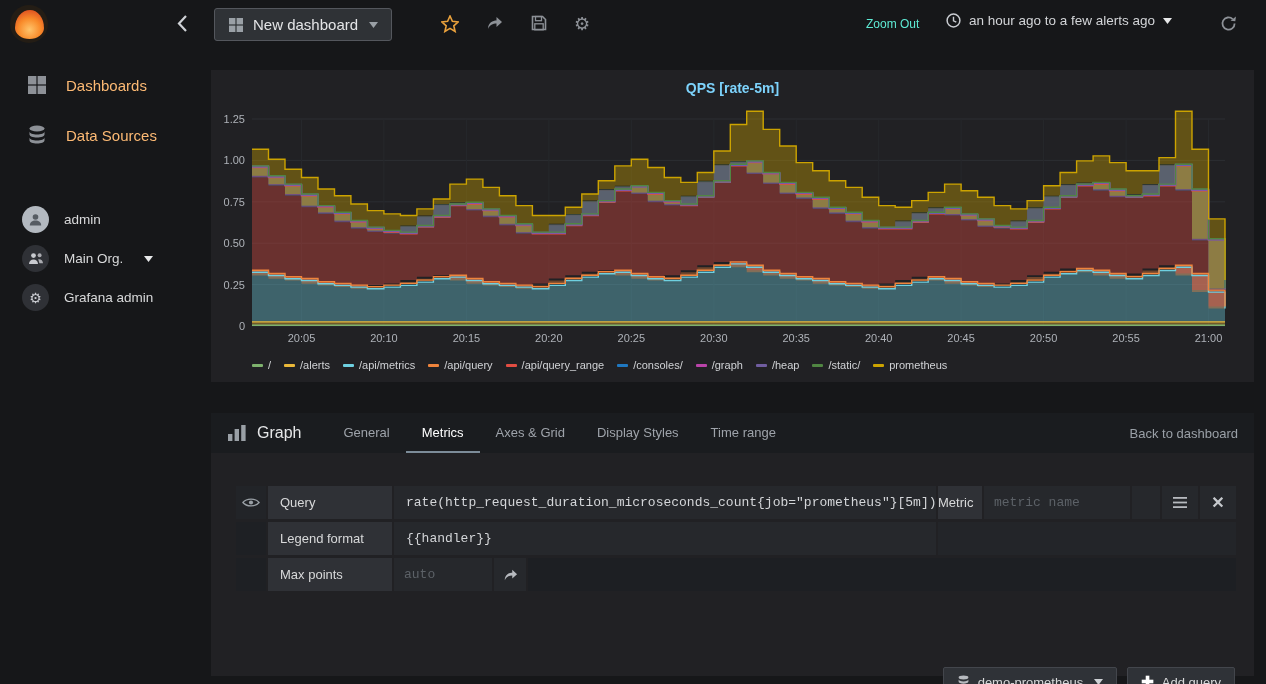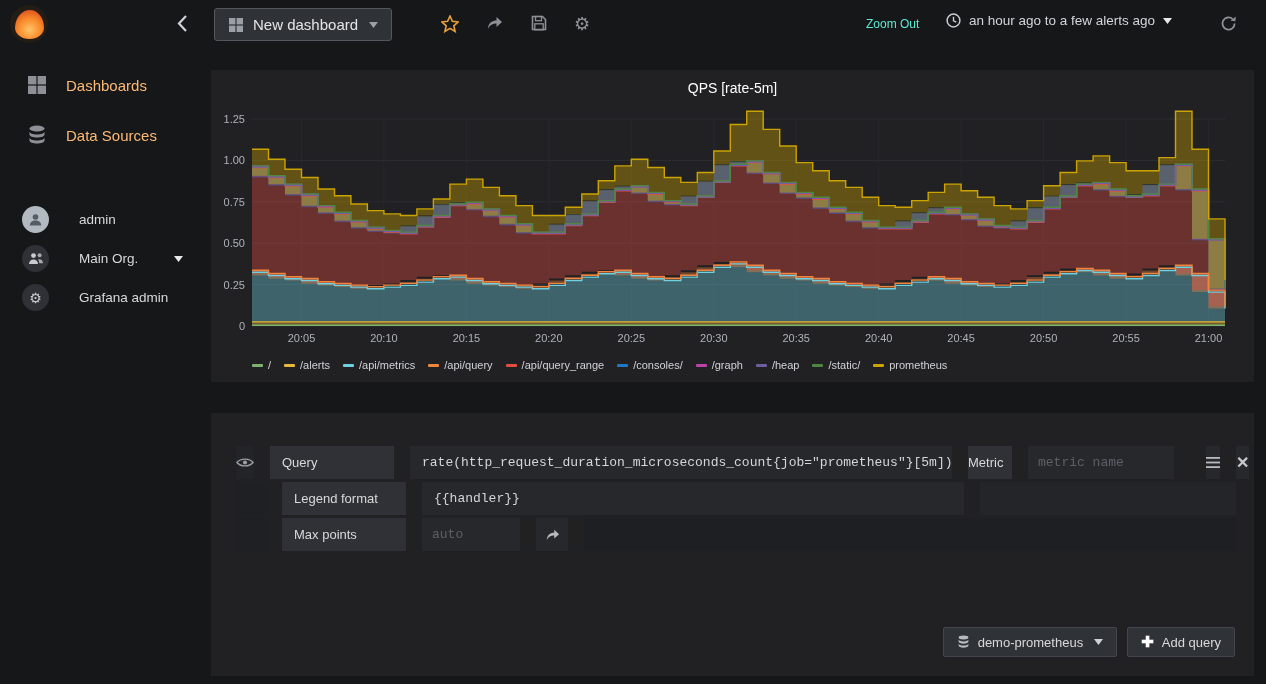--- a/index.html
+++ b/index.html
@@ -14,41 +14,41 @@
   .dash-btn .caret{margin-left:2px;color:#9aa0a6}
   .nav-ic{position:absolute;top:15px;color:#8d9197;cursor:pointer}
   .nav-right-text{position:absolute;top:17px;font-size:12px;color:#5eead4;cursor:pointer}
   .timepicker{position:absolute;left:946px;top:13px;display:flex;align-items:center;gap:8px;color:#d3d5d8;font-size:13.5px;cursor:pointer}
   .timepicker .caret{color:#e8e9ea}
   
   .sidebar{position:absolute;left:0;top:48px;width:211px;bottom:0}
   .side-item{display:flex;align-items:center;height:50px;padding-left:26px;gap:18px;font-size:15px;color:#fdba74;cursor:pointer}
   .side-item .ic{color:#8d9197;display:flex}
   .profile{margin-top:40px}
-  .p-item{display:flex;align-items:center;height:39px;padding-left:22px;gap:30px;font-size:13.5px;color:#d8d9da;cursor:pointer}
+  .p-item{display:flex;align-items:center;height:39px;padding-left:22px;gap:15px;font-size:13.5px;color:#d8d9da;cursor:pointer}
   .circ{width:27px;height:27px;border-radius:50%;background:#2f3136;display:flex;align-items:center;justify-content:center;color:#c9cbd0;flex:0 0 27px}
   .circ.avatar{background:#b3b9c0;color:#565c63}
   .p-item .caret{margin-left:6px;color:#e8e9ea}
   
   .graph-panel{position:absolute;left:211px;top:70px;width:1043px;height:312px;background:#212124}
-  .panel-title{height:36px;display:flex;align-items:center;justify-content:center;font-size:14px;font-weight:normal;color:#ffffff;cursor:pointer}
+  .panel-title{height:36px;display:flex;align-items:center;justify-content:center;font-size:14px;font-weight:bold;color:#7dd3fc;cursor:pointer}
   .legend{display:flex;align-items:center;flex-wrap:wrap;padding-left:41px;column-gap:13px;font-size:11px;color:#d0d2d5;height:30px}
   .legend .li{display:flex;align-items:center;cursor:pointer}
   .legend .li i{display:inline-block;width:11px;height:3px;border-radius:1px;margin-right:5px}
   
   .editor{position:absolute;left:211px;top:413px;width:1043px;height:263px;background:#212124}
   .tabbar{height:40px;background:#1a1c1f;display:flex;align-items:center;padding:0 16px}
   .ed-title{font-size:16px;color:#e6e7e8;margin:0 26px 0 10px;font-weight:500}
   .tab{padding:0 16px;line-height:40px;height:40px;font-size:13px;color:#9ea3aa;cursor:pointer}
   .tab.active{color:#fff;box-shadow:inset 0 -2px 0 #7c8c99}
   .back{margin-left:auto;color:#9aa0a7;font-size:13px;cursor:pointer}
   .editor-body{position:relative;height:223px}
   .qtable{width:1000px;margin:33px 0 0 25px}
   .qrow{display:flex;height:33px;margin-bottom:3px}
-  .qc{display:flex;align-items:center;background:#26282c;margin-right:16px}
+  .qc{display:flex;align-items:center;background:#26282c;margin-right:2px}
   .qc:last-child{margin-right:0}
   .qc.eyec{width:30px;justify-content:center;background:#222428;color:#9aa0a6;cursor:pointer}
   .qc.emptyc{width:30px;background:#1e2024}
   .qc.labelc{width:112px;padding-left:12px;background:#2f3136;flex:0 0 112px}
   .qc.inwide{width:530px;flex:0 0 530px;padding-left:12px}
   .qc.mlabel{width:44px;flex:0 0 44px;background:#2f3136}
   .qc.minput{width:136px;flex:0 0 136px;padding-left:10px}
   .qc.fill1{flex:1}
   .qc.fill2{flex:1;background:#232529}
   .qc.fill3{flex:1;background:#1d1f23}
@@ -265,20 +265,36 @@
       <span class="li"><i style="background:#E24D42"></i>/api/query_range</span>
       <span class="li"><i style="background:#1F78C1"></i>/consoles/</span>
       <span class="li"><i style="background:#BA43A9"></i>/graph</span>
       <span class="li"><i style="background:#705DA0"></i>/heap</span>
       <span class="li"><i style="background:#508642"></i>/static/</span>
       <span class="li"><i style="background:#CCA300"></i>prometheus</span>
     </div>
 </div>
 
 <div class="editor">
+  <div class="tabbar">
+    <span style="color:#9aa0a6;display:flex">
+      <svg width="20" height="16" viewBox="0 0 20 16">
+          <rect x="1" y="9" width="4.4" height="7" fill="currentColor"></rect>
+          <rect x="7.6" y="4" width="4.4" height="12" fill="currentColor"></rect>
+          <rect x="14.2" y="0" width="4.4" height="16" fill="currentColor"></rect>
+        </svg>
+    </span>
+    <span class="ed-title">Graph</span>
+    <span class="tab">General</span>
+    <span class="tab active">Metrics</span>
+    <span class="tab">Axes &amp; Grid</span>
+    <span class="tab">Display Styles</span>
+    <span class="tab">Time range</span>
+    <span class="back">Back to dashboard</span>
+  </div>
 
   <div class="editor-body">
     <div class="qtable">
       <div class="qrow">
         <div class="qc eyec">
           <span style="display:flex">
             <svg width="18" height="11" viewBox="0 0 20 12">
                 <path d="M1 6 C5 1 15 1 19 6 C15 11 5 11 1 6 Z" fill="none" stroke="currentColor" stroke-width="1.4"></path>
                 <circle cx="10" cy="6" r="2.3" fill="currentColor"></circle>
               </svg>

